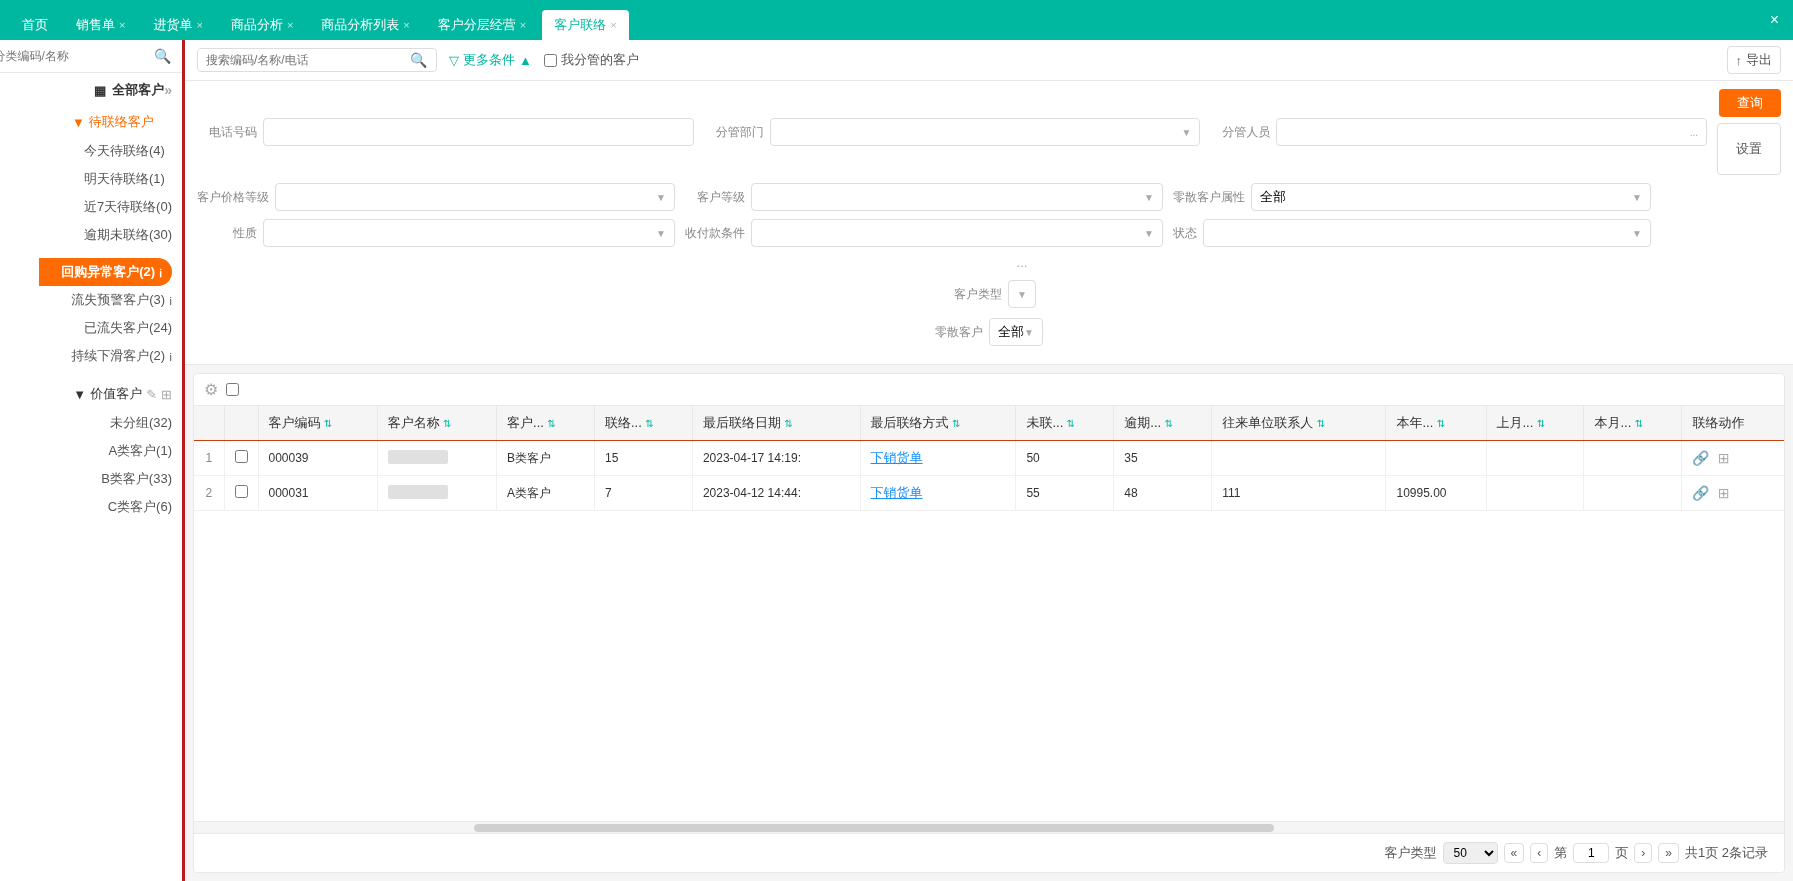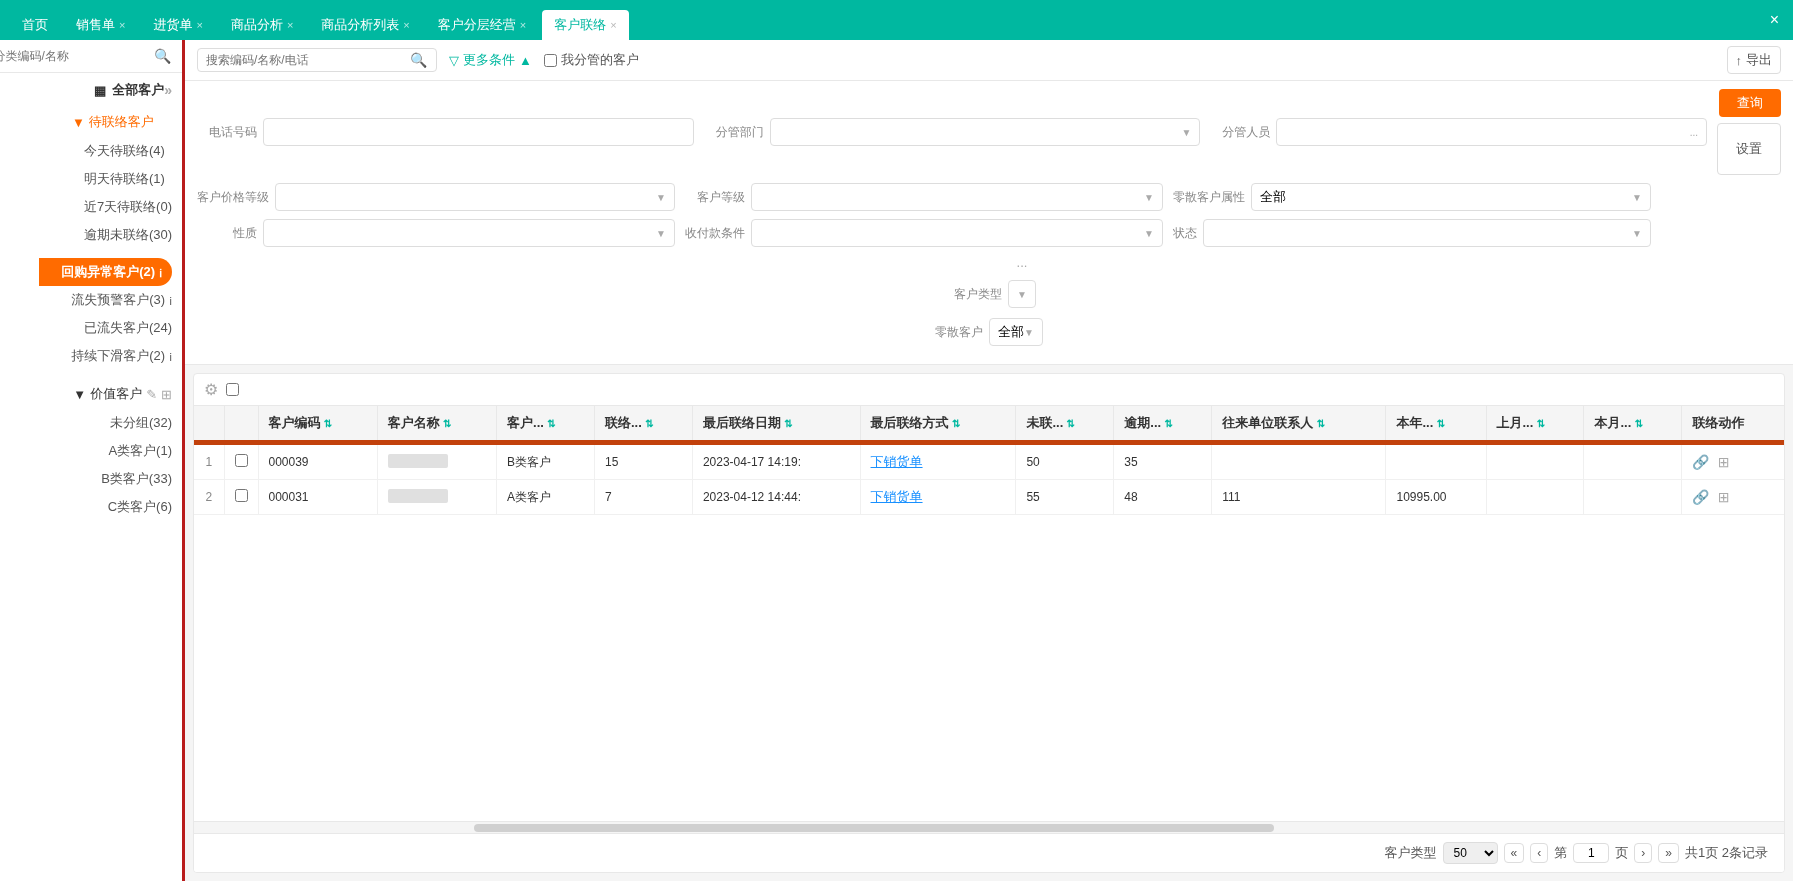--- a/index.html
+++ b/index.html
@@ -129,22 +129,22 @@
       flex: 1; overflow: auto; background: #fff; margin: 8px; border: 1px solid #e8e8e8; border-radius: 4px;
       display: flex; flex-direction: column;
     }
     .table-toolbar {
       display: flex; align-items: center; padding: 6px 10px; border-bottom: 1px solid #e8e8e8; gap: 8px;
     }
     .gear-btn { color: #aaa; cursor: pointer; font-size: 16px; }
     table { width: 100%; border-collapse: collapse; }
     thead tr { background: #f5f5f5; }
     thead th {
-      padding: 8px 10px; text-align: left; font-weight: bold; color: #333; font-size: 12px;
-      border-bottom: 5px solid #c2410c; white-space: nowrap; border-right: 1px solid #e8e8e8;
+      padding: 8px 10px; text-align: left; font-weight: normal; color: #333; font-size: 12px;
+      border-bottom: 1px solid #c2410c; white-space: nowrap; border-right: 1px solid #e8e8e8;
     }
     thead th:last-child { border-right: none; }
     tbody tr { border-bottom: 1px solid #f0f0f0; }
     tbody td {
       padding: 8px 10px; font-size: 12px; color: #333; border-right: 1px solid #f0f0f0; white-space: nowrap;
     }
     tbody td:last-child { border-right: none; }
     .col-sort { color: #00b8a0; font-size: 10px; }
     .link-text { color: #1890ff; text-decoration: underline; cursor: pointer; }
     .action-icons { display: flex; gap: 8px; }

